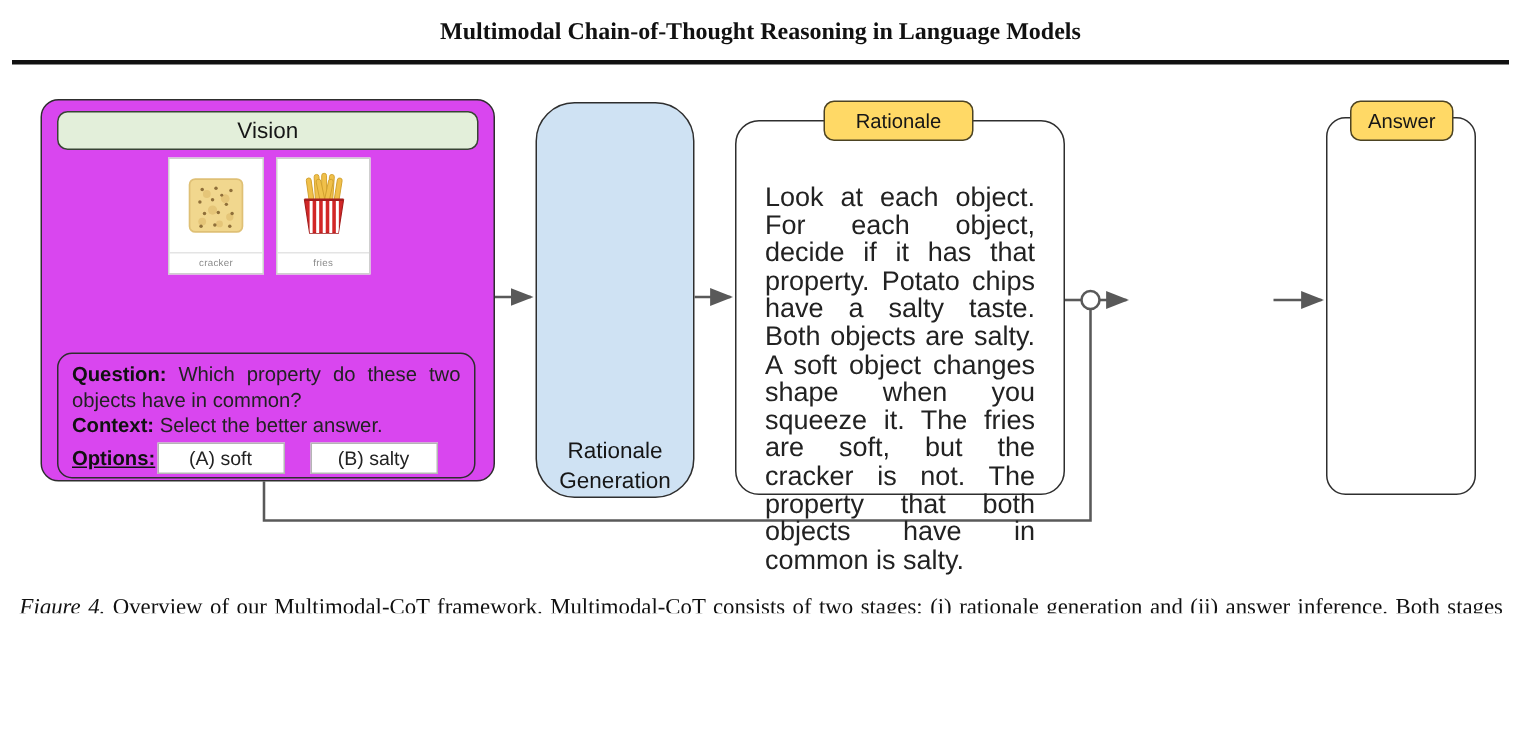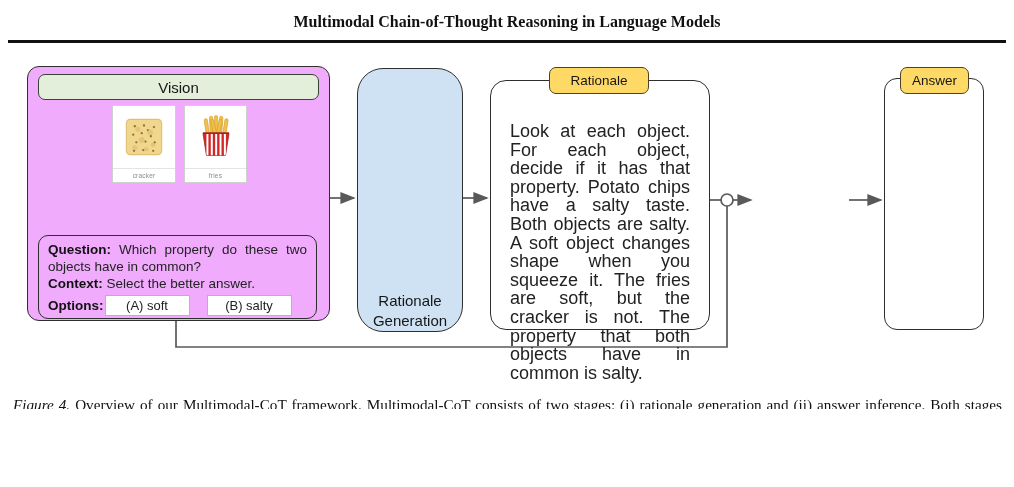--- a/index.html
+++ b/index.html
@@ -3,21 +3,21 @@
 <meta charset="utf-8">
 <style>
   html,body{margin:0;padding:0;background:#ffffff;}
   .page{position:relative;width:1014px;height:409px;background:#fff;overflow:hidden;
         font-family:"Liberation Sans",sans-serif;color:#1a1a1a;}
   
   .paper-title{position:absolute;top:13px;left:0;width:1014px;text-align:center;
     font-family:"Liberation Serif",serif;font-weight:bold;font-size:16px;color:#111;}
   .title-rule{position:absolute;top:40px;left:8px;width:998px;height:2.5px;background:#111;}
   
-  .outline{border:1.6px solid #2e2e2e;background:#f0abfc;box-sizing:border-box;position:absolute;}
+  .outline{border:1.6px solid #2e2e2e;background:#d946ef;box-sizing:border-box;position:absolute;}
   .green-header{background:var(--header-fill,#e3efda);border:1.4px solid #384434;border-radius:7px;
     display:flex;align-items:center;justify-content:center;font-size:15px;color:#161616;
     box-sizing:border-box;position:absolute;}
   .stage-box{background:var(--stage-fill,#cfe2f3);border:1.6px solid #2e2e2e;border-radius:26px;
     display:flex;align-items:flex-end;justify-content:center;text-align:center;
     font-size:15px;line-height:20px;color:#161616;box-sizing:border-box;position:absolute;}
   .tag{background:var(--tag-fill,#ffd966);border:1.5px solid #4c4322;border-radius:7px;
     display:flex;align-items:center;justify-content:center;font-size:13.5px;color:#161616;
     box-sizing:border-box;position:absolute;z-index:4;}
   
@@ -134,21 +134,21 @@
         </svg>
       </div>
       <div class="img-label">fries</div>
     </div>
 
 
     <div class="question-box" style="left:10px;top:168px;width:279px;height:84px;">
       <b>Question:</b><span> Which property do these two objects have in common?</span><br>
       <b>Context:</b><span> Select the better answer.</span>
       <div class="options-row">
-        <b style="margin-right:1px;">Options:</b>
+        <b style="margin-right:1px;text-decoration:underline;">Options:</b>
         <div class="option-chip">(A) soft</div>
         <div class="option-chip" style="margin-left:17px;">(B) salty</div>
       </div>
     </div>
   </div>
 
   <div class="stage-box" style="left:357px;top:68px;width:106px;height:264px;">
     <span>Rationale Generation</span>
   </div>
 

